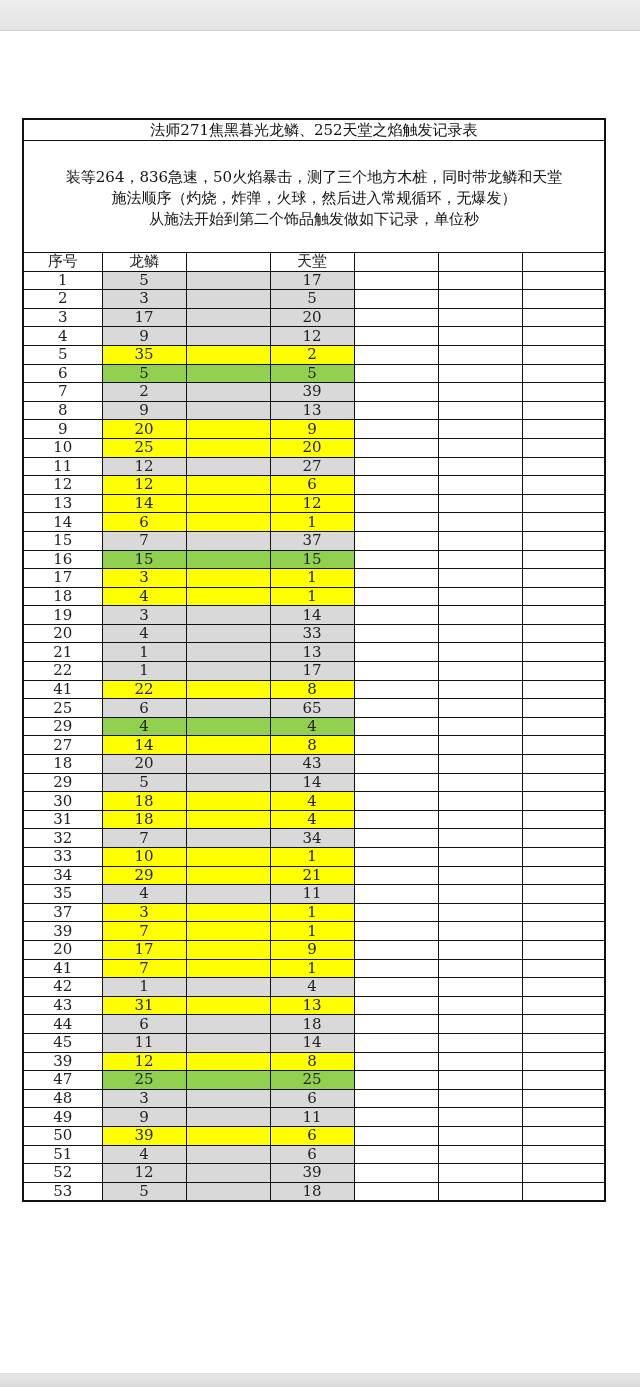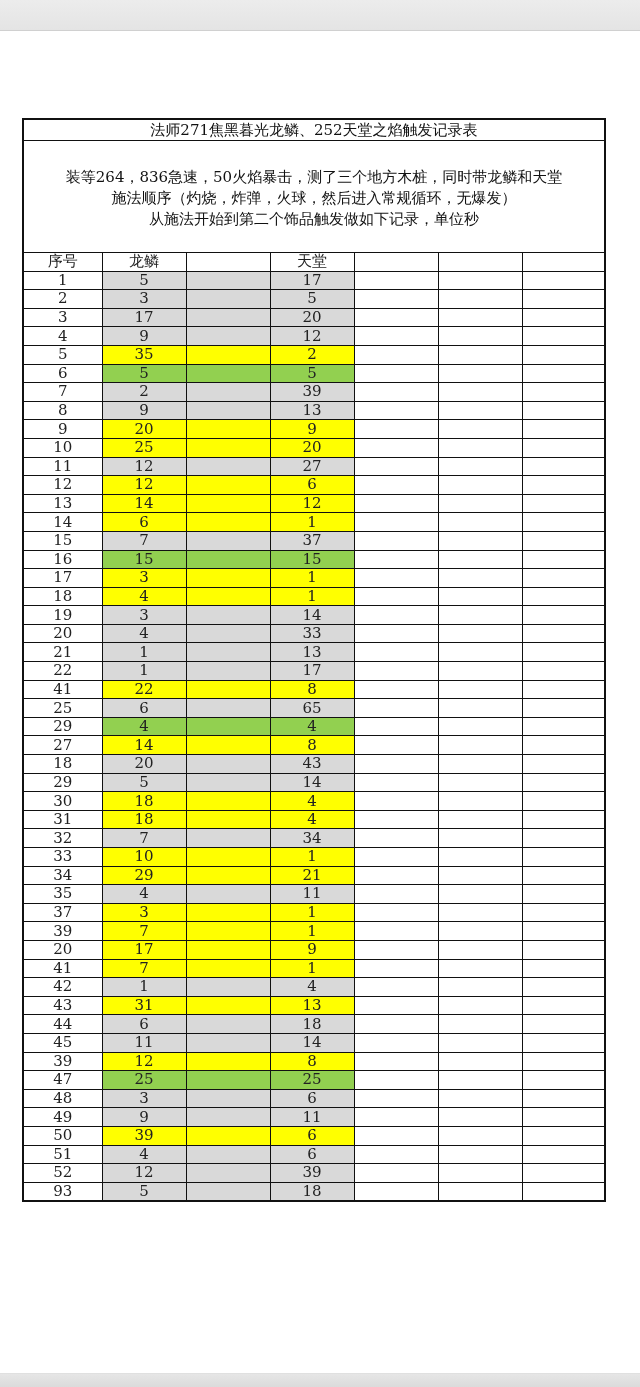--- a/index.html
+++ b/index.html
@@ -515,21 +515,21 @@
         <tr>
           <td>52</td>
           <td class="gray">12</td>
           <td class="gray"></td>
           <td class="gray">39</td>
           <td></td>
           <td></td>
           <td></td>
         </tr>
         <tr>
-          <td>93</td>
+          <td>53</td>
           <td class="gray">5</td>
           <td class="gray"></td>
           <td class="gray">18</td>
           <td></td>
           <td></td>
           <td></td>
         </tr>
       </tbody>
   </table>
 </div>

